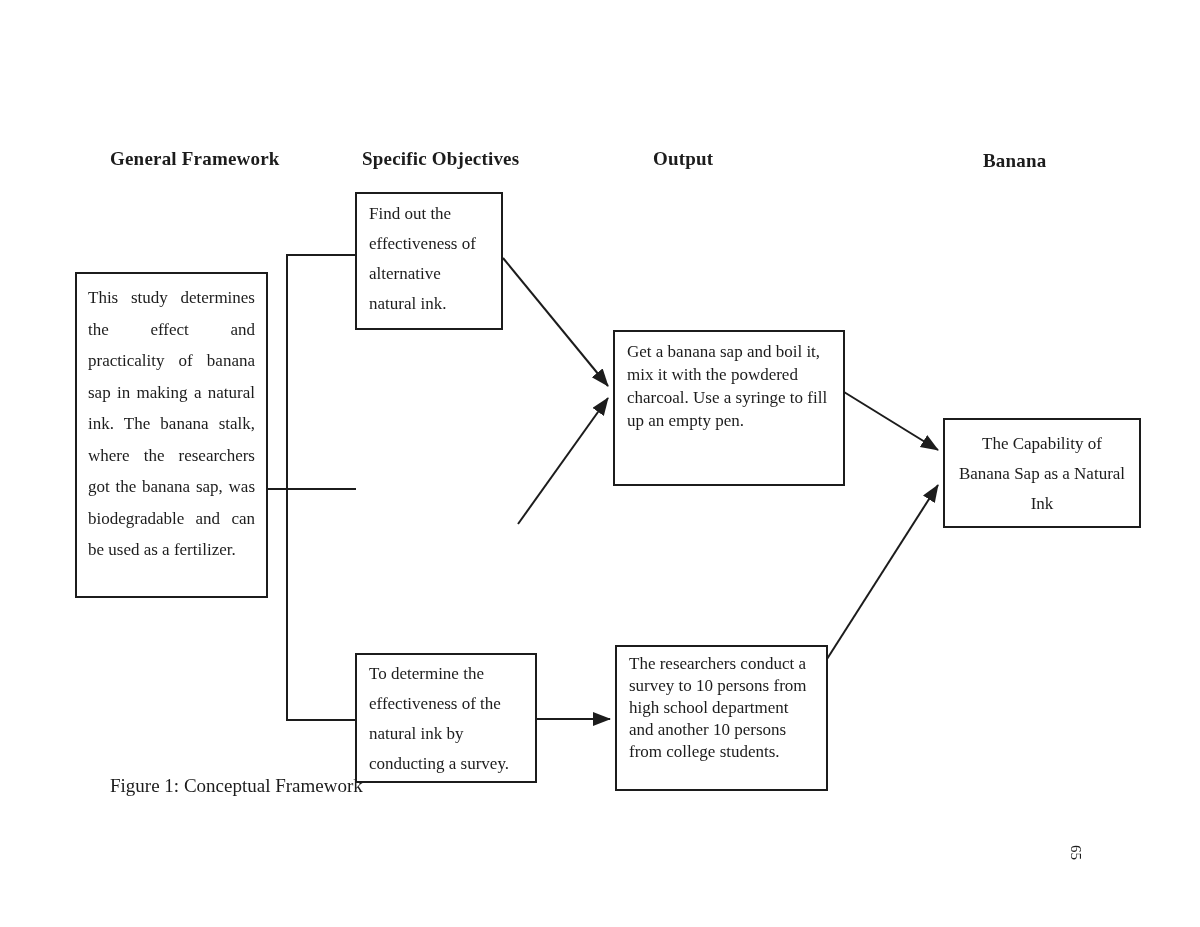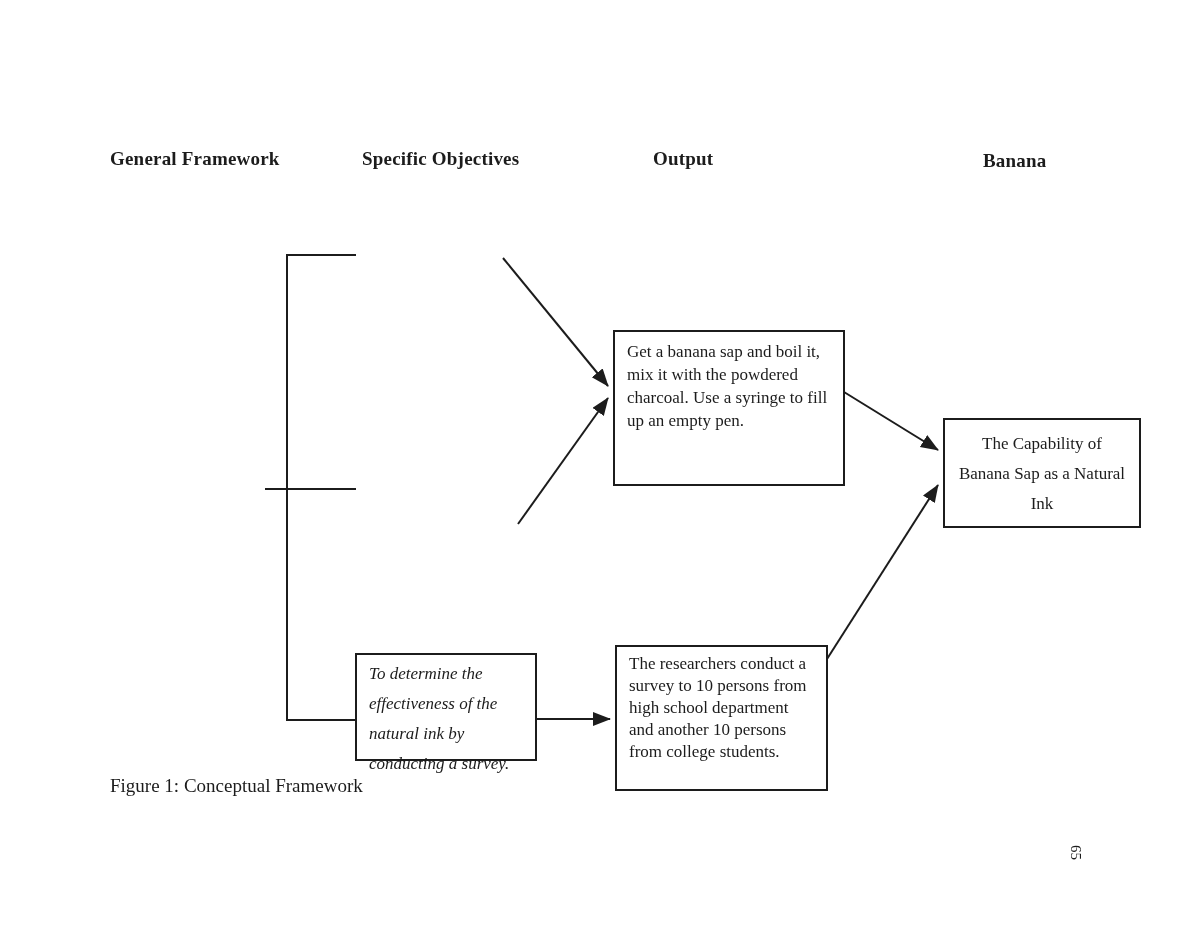--- a/index.html
+++ b/index.html
@@ -48,24 +48,23 @@
     left: 355px; top: 192px; width: 148px; height: 138px;
     padding: 5px 12px;
     line-height: 30px;
   }
   .node-so2 {
     left: 355px; top: 428px; width: 163px; height: 178px;
     padding: 5px 12px;
     line-height: 30px;
   }
   .node-so3 {
-    left: 355px; top: 653px; width: 182px; height: 108px;
+    left: 355px; top: 653px; width: 182px; height: 130px;
     padding: 4px 12px;
     line-height: 30px;
-    font-style: italic;
   }
   .node-m1 {
     left: 613px; top: 330px; width: 232px; height: 156px;
     padding: 8px 12px;
     line-height: 23px;
   }
   .node-m2 {
     left: 615px; top: 645px; width: 213px; height: 146px;
     padding: 6px 12px;
     line-height: 22px;
@@ -115,21 +114,23 @@
 
     <line x1="844" y1="392" x2="938" y2="450" stroke="#1c1c1c" stroke-width="2" marker-end="url(#arrow)"></line>
     <line x1="827" y1="659" x2="938" y2="485" stroke="#1c1c1c" stroke-width="2" marker-end="url(#arrow)"></line>
   </svg>
 
   <div class="col-header" style="left:110px; top:148px;">General Framework</div>
   <div class="col-header" style="left:362px; top:148px;">Specific Objectives</div>
   <div class="col-header" style="left:653px; top:148px;">Output</div>
   <div class="col-header" style="left:983px; top:150px;">Banana</div>
 
+  <div class="node node-general">This study determines the effect and practicality of banana sap in making a natural ink. The banana stalk, where the researchers got the banana sap, was biodegradable and can be used as a fertilizer.</div>
 
+  <div class="node node-so1">Find out the effectiveness of alternative natural ink.</div>
 
 
   <div class="node node-so3">To determine the effectiveness of the natural ink by conducting a survey.</div>
 
   <div class="node node-m1">Get a banana sap and boil it, mix it with the powdered charcoal. Use a syringe to fill up an empty pen.</div>
 
   <div class="node node-m2">The researchers conduct a survey to 10 persons from high school department and another 10 persons from college students.</div>
 
   <div class="node node-output">The Capability of Banana Sap as a Natural Ink</div>
 

